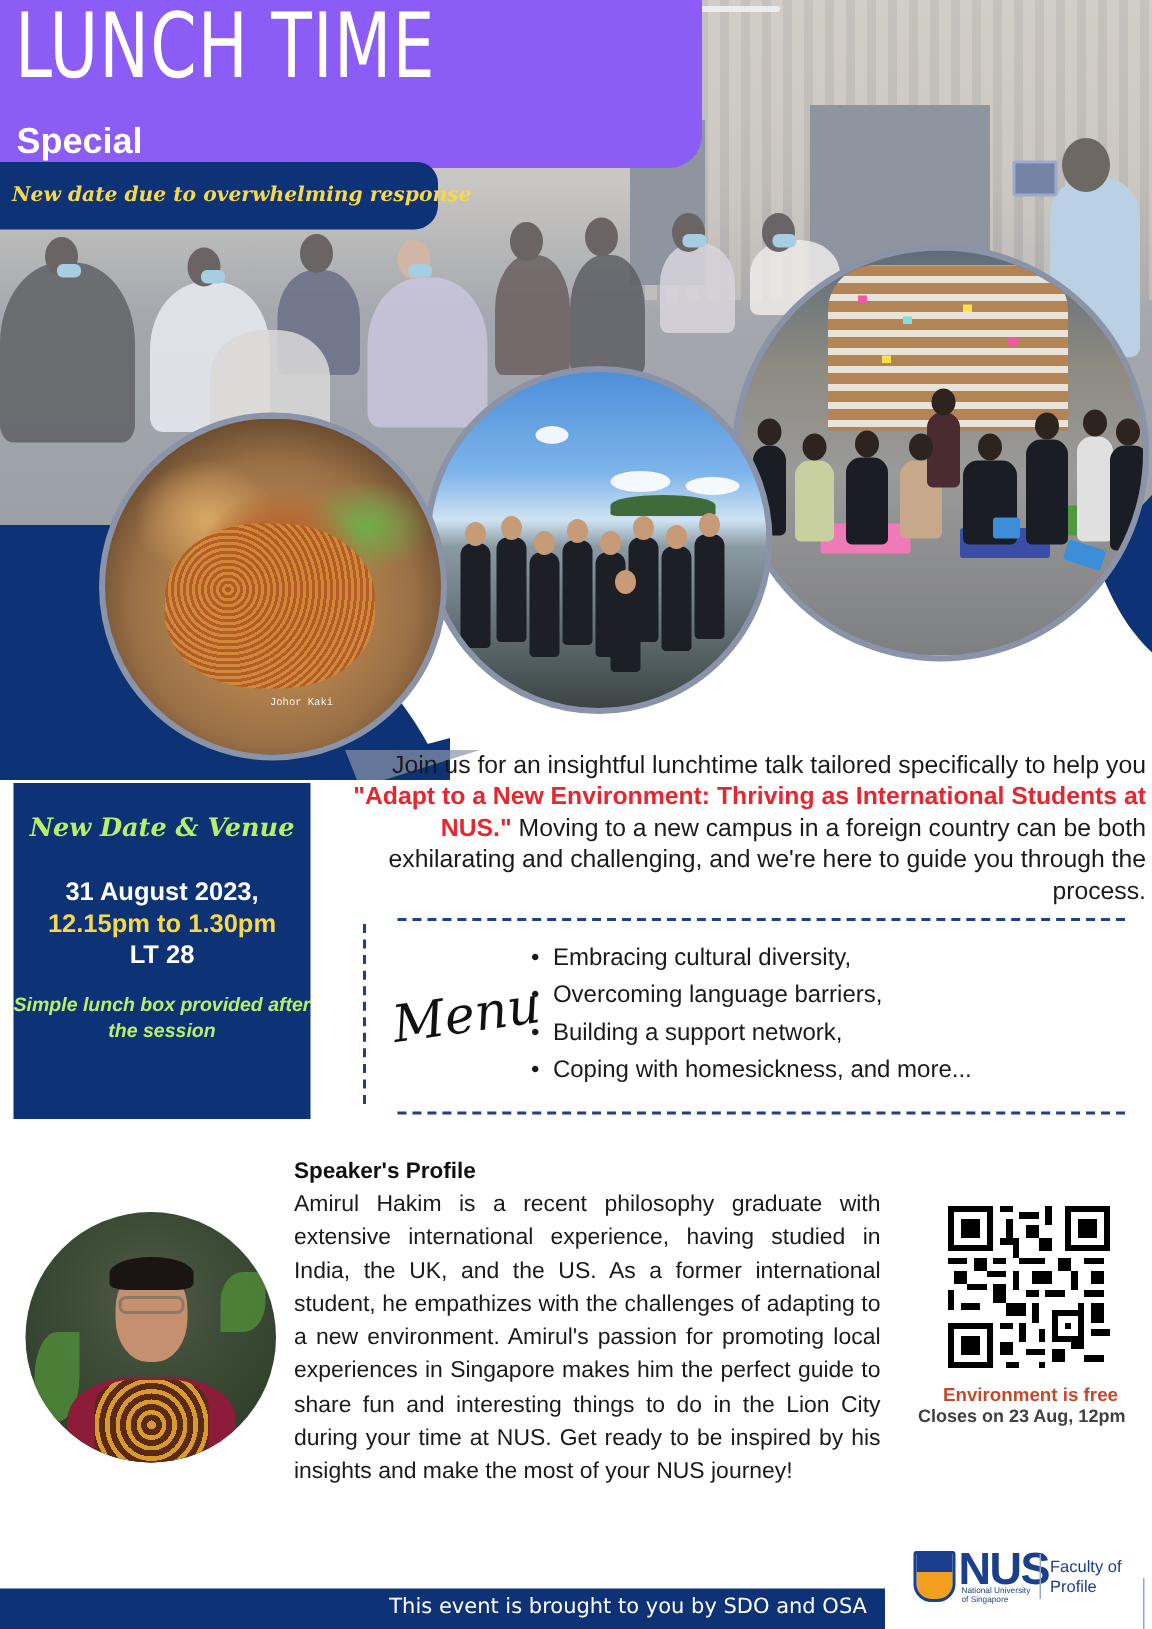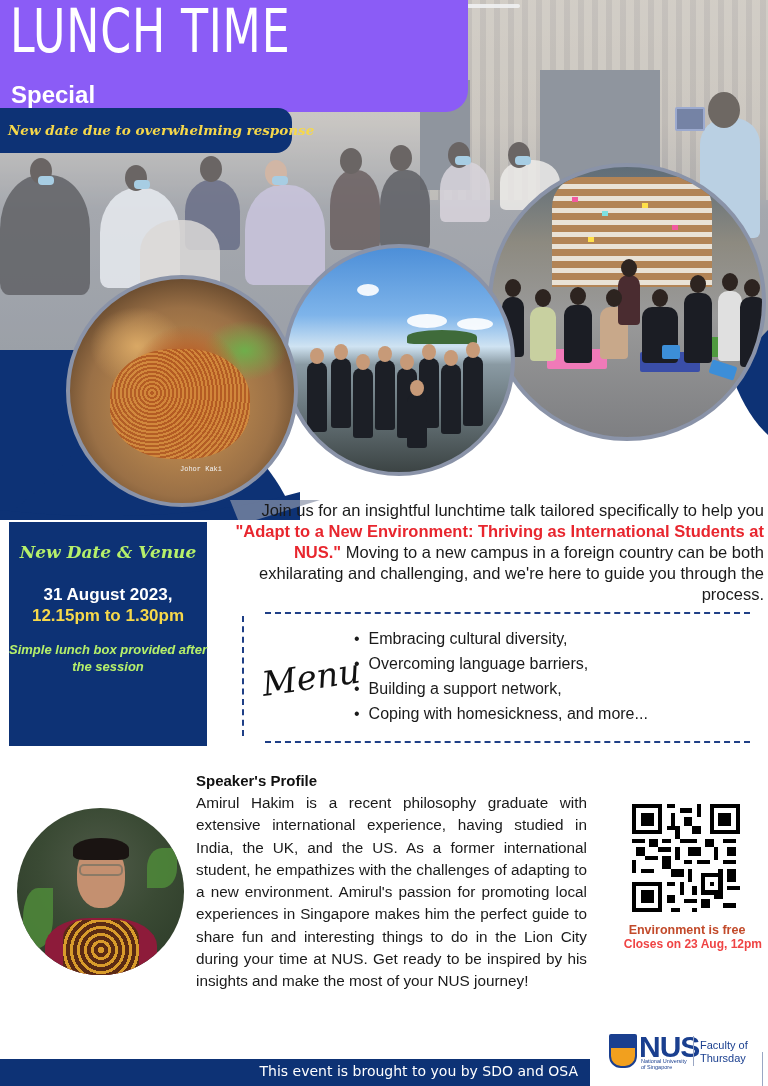--- a/index.html
+++ b/index.html
@@ -132,21 +132,21 @@
   .speaker-heading { position: absolute; left: 196px; top: 772px; font-size: 15px; font-weight: 700; color: #111111; }
   .speaker-bio {
     position: absolute; left: 196px; top: 792px; width: 391px;
     font-size: 15.3px; line-height: 22.3px; text-align: justify; color: #1a1a1a;
   }
 
   
   .qr { position: absolute; left: 632px; top: 804px; width: 108px; height: 108px; background: #ffffff; }
   .qr svg { width: 108px; height: 108px; display: block; }
   .reg-line1 { position: absolute; left: 612px; top: 923px; width: 150px; text-align: center; font-size: 12.5px; font-weight: 700; color: #c24a2a; }
-  .reg-line2 { position: absolute; left: 612px; top: 937px; width: 150px; text-align: right; font-size: 12px; font-weight: 700; color: #ef4444; }
+  .reg-line2 { position: absolute; left: 612px; top: 937px; width: 150px; text-align: left; font-size: 12px; font-weight: 700; color: #404040; }
 
   
   .footer-bar {
     position: absolute; left: 0; top: 1059px; width: 590px; height: 27px; background: #0d3275;
   }
   .footer-text { position: absolute; right: 12px; top: 4px; font-family: "DejaVu Sans", sans-serif; font-size: 14px; color: #ffffff; white-space: nowrap; }
 
   .logo-area { position: absolute; left: 605px; top: 1030px; width: 160px; height: 48px; }
   .logo-crest { position: absolute; left: 4px; top: 4px; width: 28px; height: 34px; border: 2px solid #1a3f8f; border-radius: 2px 2px 12px 12px; background: linear-gradient(180deg, #1a3f8f 0 40%, #f2a01e 40% 100%); }
   .logo-nus { position: absolute; left: 34px; top: 0px; font-size: 30px; font-weight: 700; color: #1a3f8f; letter-spacing: -1px; }
@@ -269,20 +269,21 @@
   <div class="title-sub">Special</div>
 </div>
 <div class="title-tab">
 </div>
 <div class="title-note">New date due to overwhelming response</div>
 
 <div class="venue-box">
   <div class="venue-heading">New Date &amp; Venue</div>
   <div class="venue-date">31 August 2023,</div>
   <div class="venue-time">12.15pm to 1.30pm</div>
+  <div class="venue-room">LT 28</div>
   <div class="venue-lunch">Simple lunch box provided after the session</div>
 </div>
 
 <p class="intro"><span>Join us for an insightful lunchtime talk tailored specifically to help you </span><span class="highlight">"Adapt to a New Environment: Thriving as International Students at NUS."</span><span> Moving to a new campus in a foreign country can be both exhilarating and challenging, and we're here to guide you through the process.</span></p>
 
 <div class="dash-top"></div>
 <div class="dash-left"></div>
 <div class="dash-bottom"></div>
 <div class="menu-word">Menu</div>
 <ul class="menu-list">
@@ -370,15 +371,15 @@
 
 <div class="footer-bar">
   <div class="footer-text">This event is brought to you by SDO and OSA</div>
 </div>
 
 <div class="logo-area">
   <div class="logo-crest"></div>
   <div class="logo-nus">NUS</div>
   <div class="logo-nus-sub">National University of Singapore</div>
   <div class="logo-divider"></div>
-  <div class="logo-faculty">Faculty of Thursday</div>
+  <div class="logo-faculty">Faculty of Profile</div>
 </div>
 <div class="logo-right-line"></div>
 
 </body></html>

